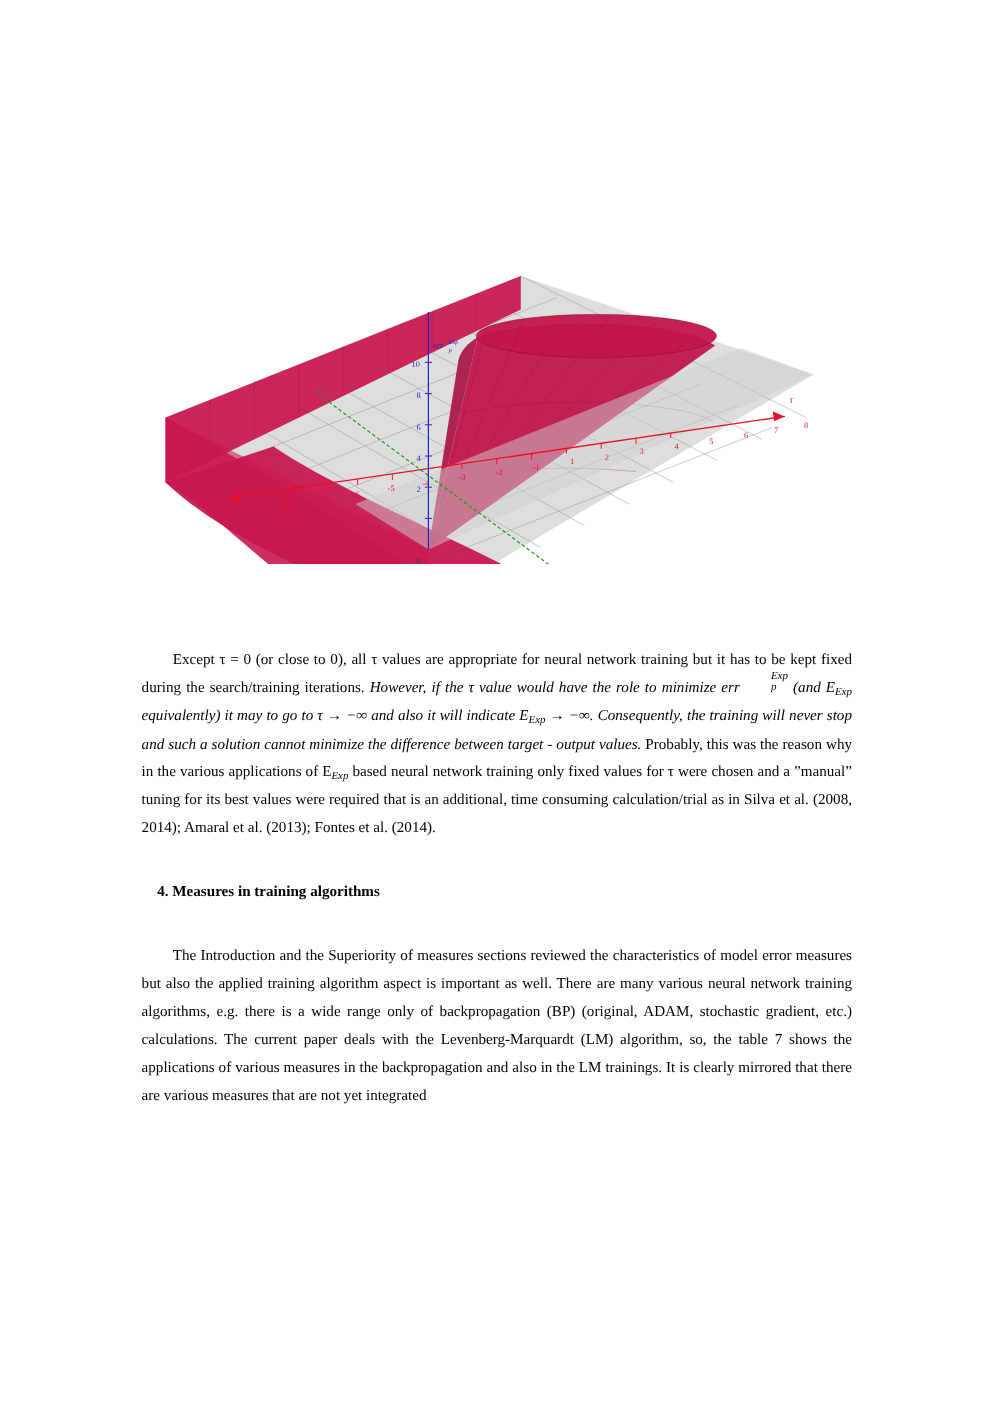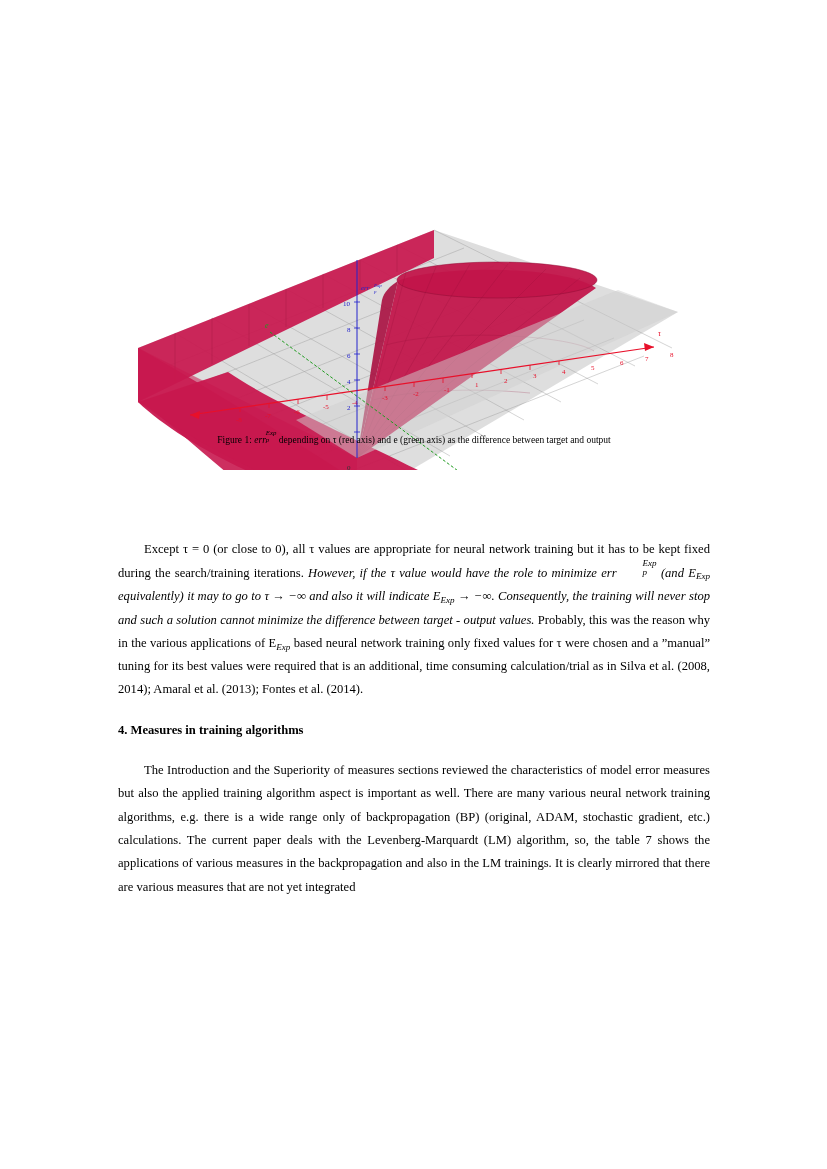--- a/index.html
+++ b/index.html
@@ -60,21 +60,21 @@
   .para.indent {
     text-indent: 26px;
   }
   .gap {
     height: 17px;
   }
   .section-head {
     font-size: 12.6px;
     font-weight: bold;
     color: #000;
-    margin: 0;
+    margin: 13px;
     line-height: 1.85;
   }
   .ital {
     font-style: italic;
   }
   
   .mi {
     font-style: italic;
   }
   .sub {
@@ -280,23 +280,20 @@
             </g>
             <text x="243" y="180" fill="#2222cc" font-size="7" font-style="italic" font-family="Liberation Serif, serif">err</text>
             <text x="256" y="183" fill="#2222cc" font-size="5" font-style="italic" font-family="Liberation Serif, serif">p</text>
             <text x="256" y="177" fill="#2222cc" font-size="5" font-style="italic" font-family="Liberation Serif, serif">Exp</text>
           </g>
 
           <text x="229" y="360" fill="#333" font-size="7" font-family="Liberation Serif, serif">0</text>
         </g>
       </svg>
 
-      <div class="figure-caption" style="position:absolute; left:0; top:368px; width:592px;">
-        <span>Figure 1: </span><span class="mi">err</span><span class="subsup"><span class="s-up">Exp</span><span class="s-dn">p</span></span><span> depending on τ (red axis) and e (green axis) as the difference between target and output</span>
-      </div>
     </div>
 
     <div style="height:58px"></div>
 
     <p class="para indent">
       <span>Except τ = 0 (or close to 0), all τ values are appropriate for neural network training but it has to be kept fixed during the search/training iterations. </span><span class="ital">However, if the τ value would have the role to minimize err</span><span class="subsup"><span class="s-up">Exp</span><span class="s-dn">p</span></span><span class="ital"> (and E</span><span class="sub">Exp</span><span class="ital"> equivalently) it may to go to τ → −∞ and also it will indicate E</span><span class="sub">Exp</span><span class="ital"> → −∞. Consequently, the training will never stop and such a solution cannot minimize the difference between target - output values.</span><span> Probably, this was the reason why in the various applications of E</span><span class="sub">Exp</span><span> based neural network training only fixed values for τ were chosen and a ”manual” tuning for its best values were required that is an additional, time consuming calculation/trial as in Silva et al. (2008, 2014); Amaral et al. (2013); Fontes et al. (2014).</span>
     </p>
 
     <div class="gap"></div>
 

